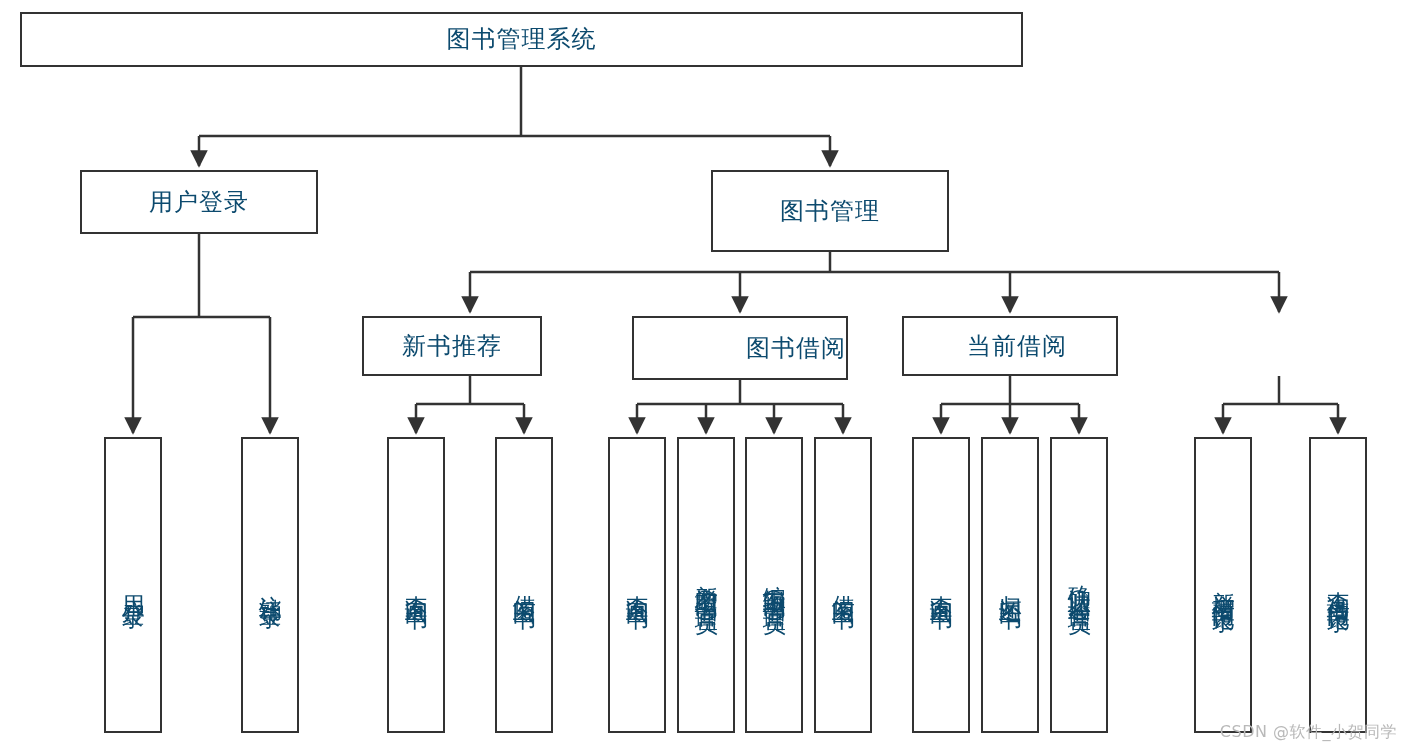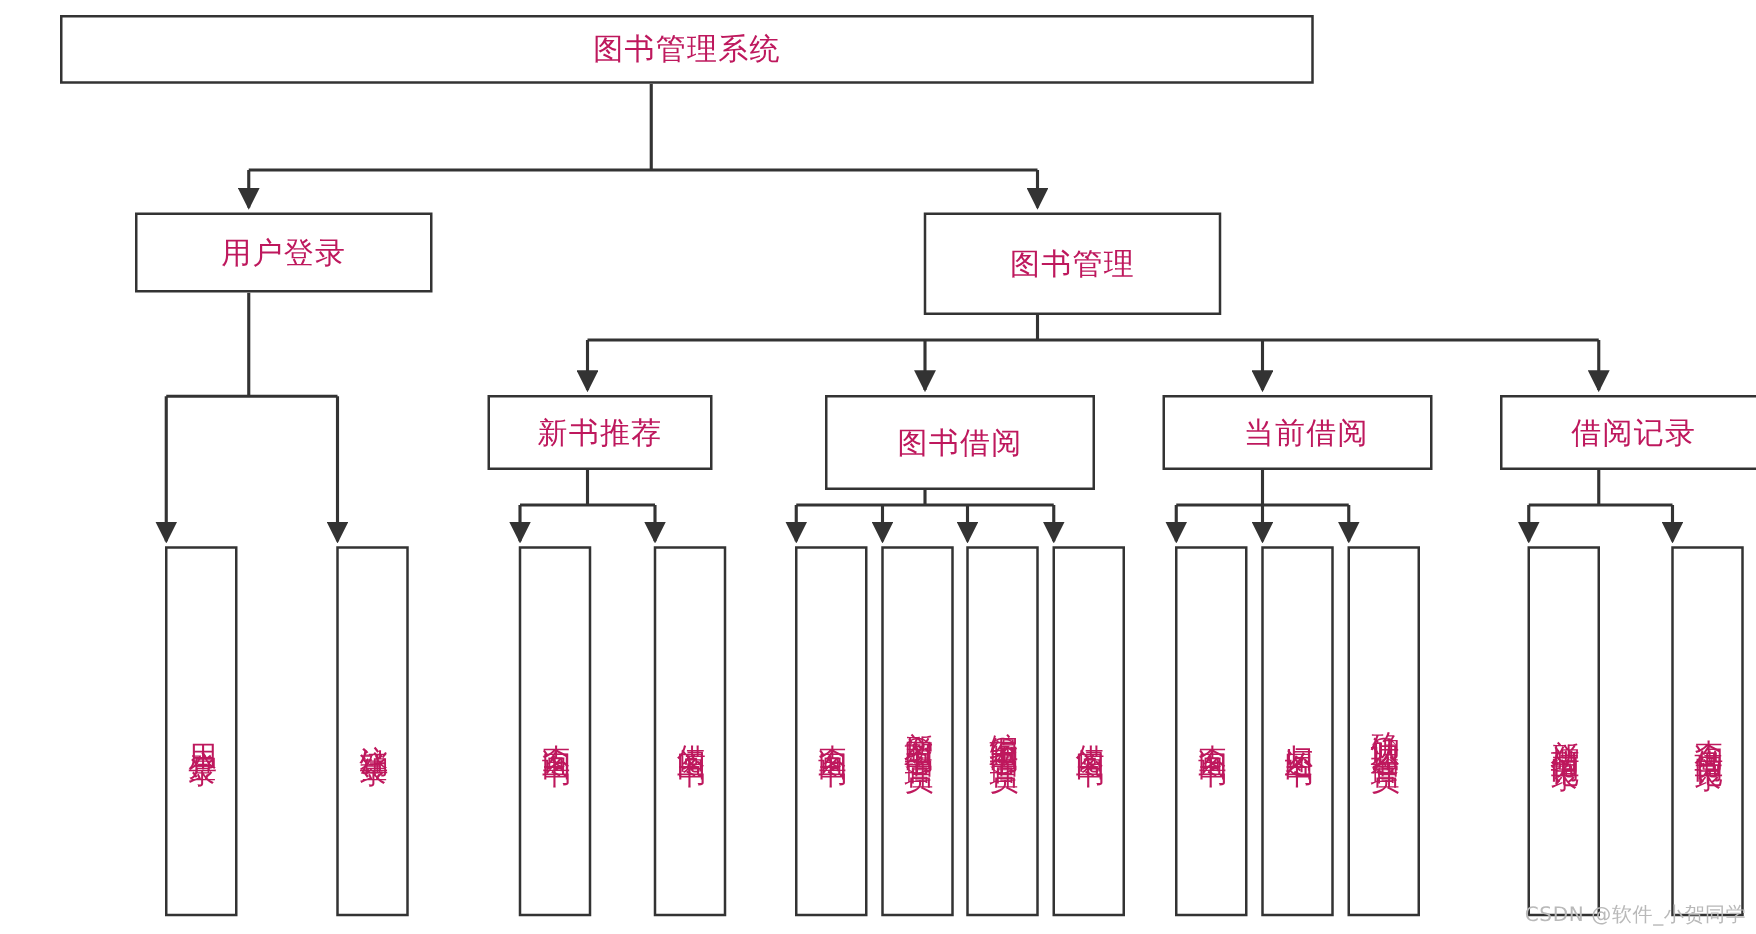--- a/index.html
+++ b/index.html
@@ -27,22 +27,21 @@
     pointer-events: none;
   }
   .node {
     position: absolute;
     box-sizing: border-box;
     background: #ffffff;
     border: 2.5px solid #333333;
     display: flex;
     align-items: center;
     justify-content: center;
-    color: #be185d;
-    margin-left: 28px;
+    color: #0c4a6e;
   }
   .node.horizontal {
     font-size: 24px;
     letter-spacing: 1px;
     line-height: 1.1;
   }
   .node.vertical {
     writing-mode: vertical-rl;
     text-orientation: upright;
     font-size: 23px;
@@ -132,31 +131,28 @@
   </div>
 
   <div class="node horizontal" style="left:711px; top:170px; width:238px; height:82px;">
     <span class="label">图书管理</span>
   </div>
 
   <div class="node horizontal" style="left:362px; top:316px; width:180px; height:60px;">
     <span class="label">新书推荐</span>
   </div>
 
-  <div class="node horizontal" style="left:632px; top:316px; width:216px; height:76px;">
+  <div class="node horizontal" style="left:632px; top:316px; width:216px; height:64px;justify-content:flex-end;">
     <span class="label">图书借阅</span>
   </div>
 
   <div class="node horizontal" style="left:902px; top:316px; width:216px; height:60px;padding-left:14px;">
     <span class="label">当前借阅</span>
   </div>
 
-  <div class="node horizontal" style="left:1172px; top:316px; width:214px; height:60px;">
-    <span class="label">借阅记录</span>
-  </div>
 
   <div class="node vertical" style="left:104px; top:437px; width:58px; height:296px;">
     <span class="label">用户登录</span>
   </div>
 
   <div class="node vertical" style="left:241px; top:437px; width:58px; height:296px;">
     <span class="label">注销登录</span>
   </div>
 
   <div class="node vertical" style="left:387px; top:437px; width:58px; height:296px;">

